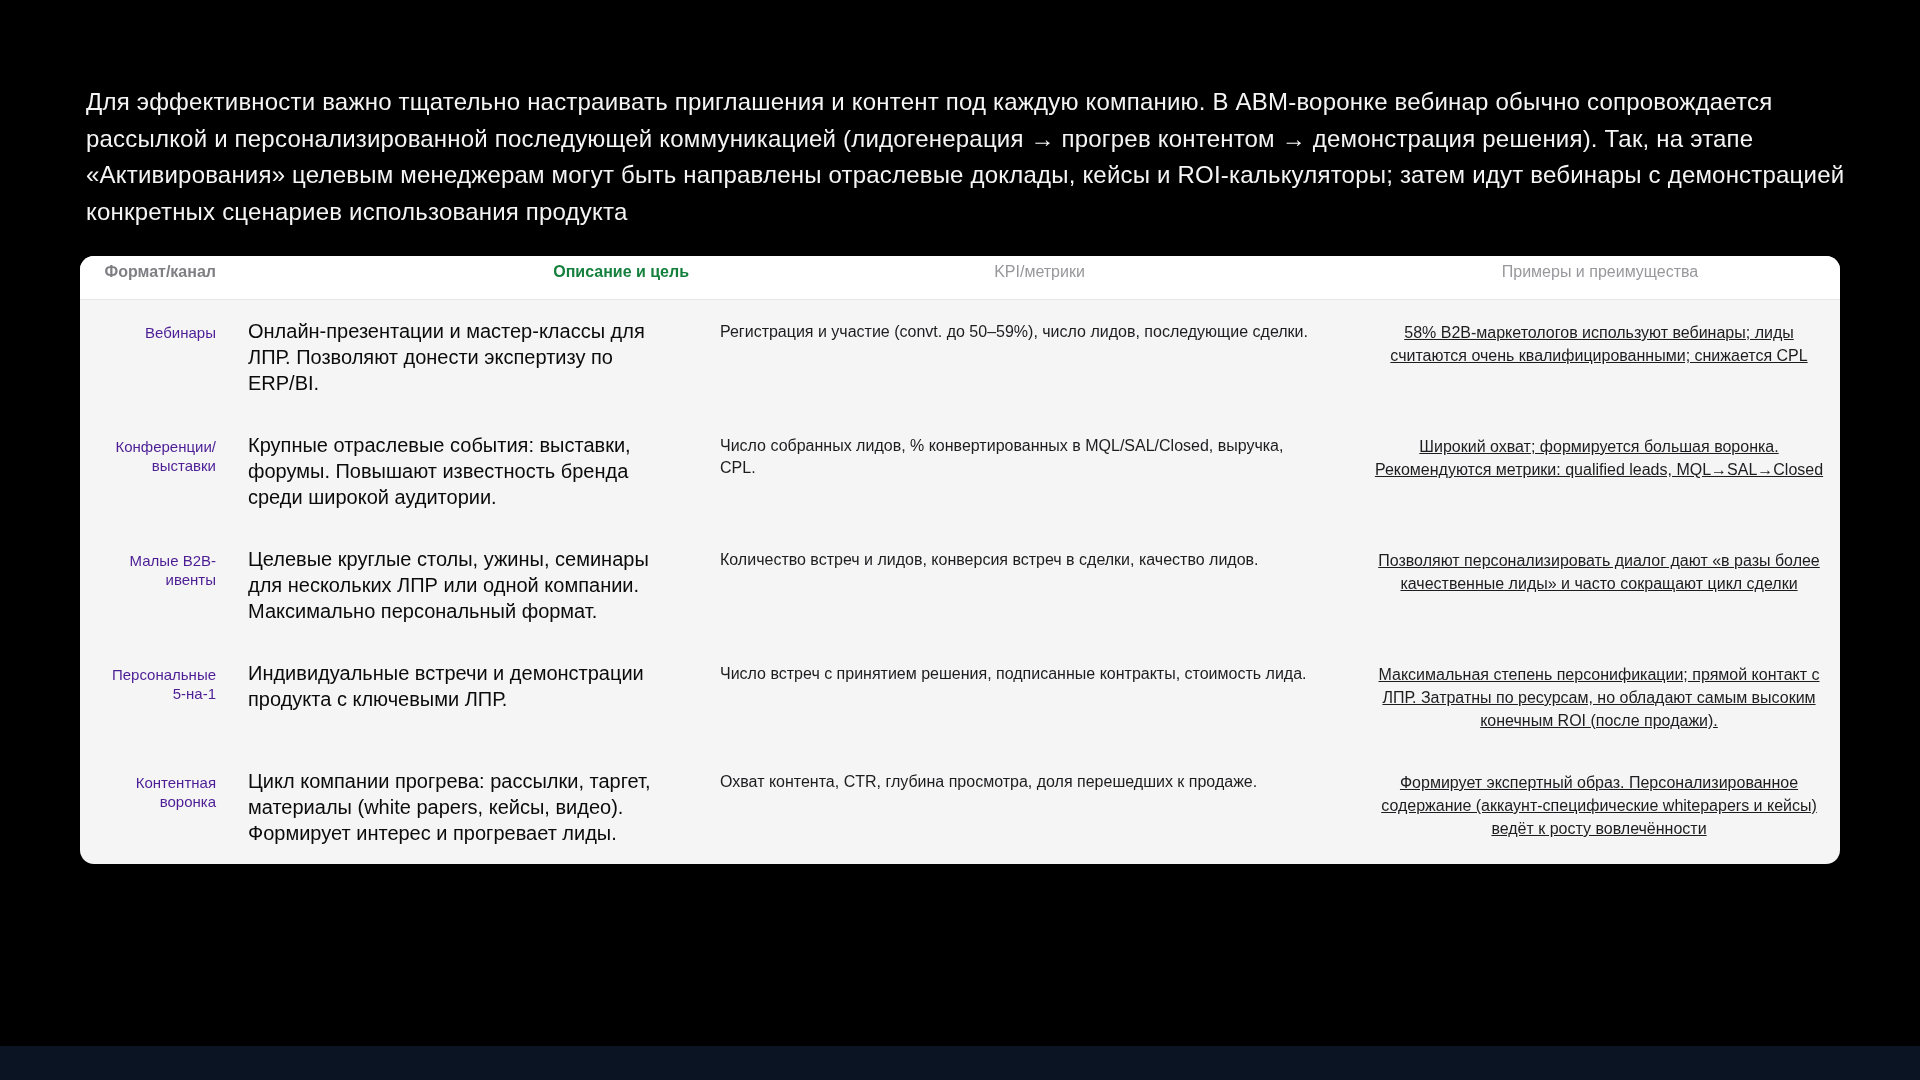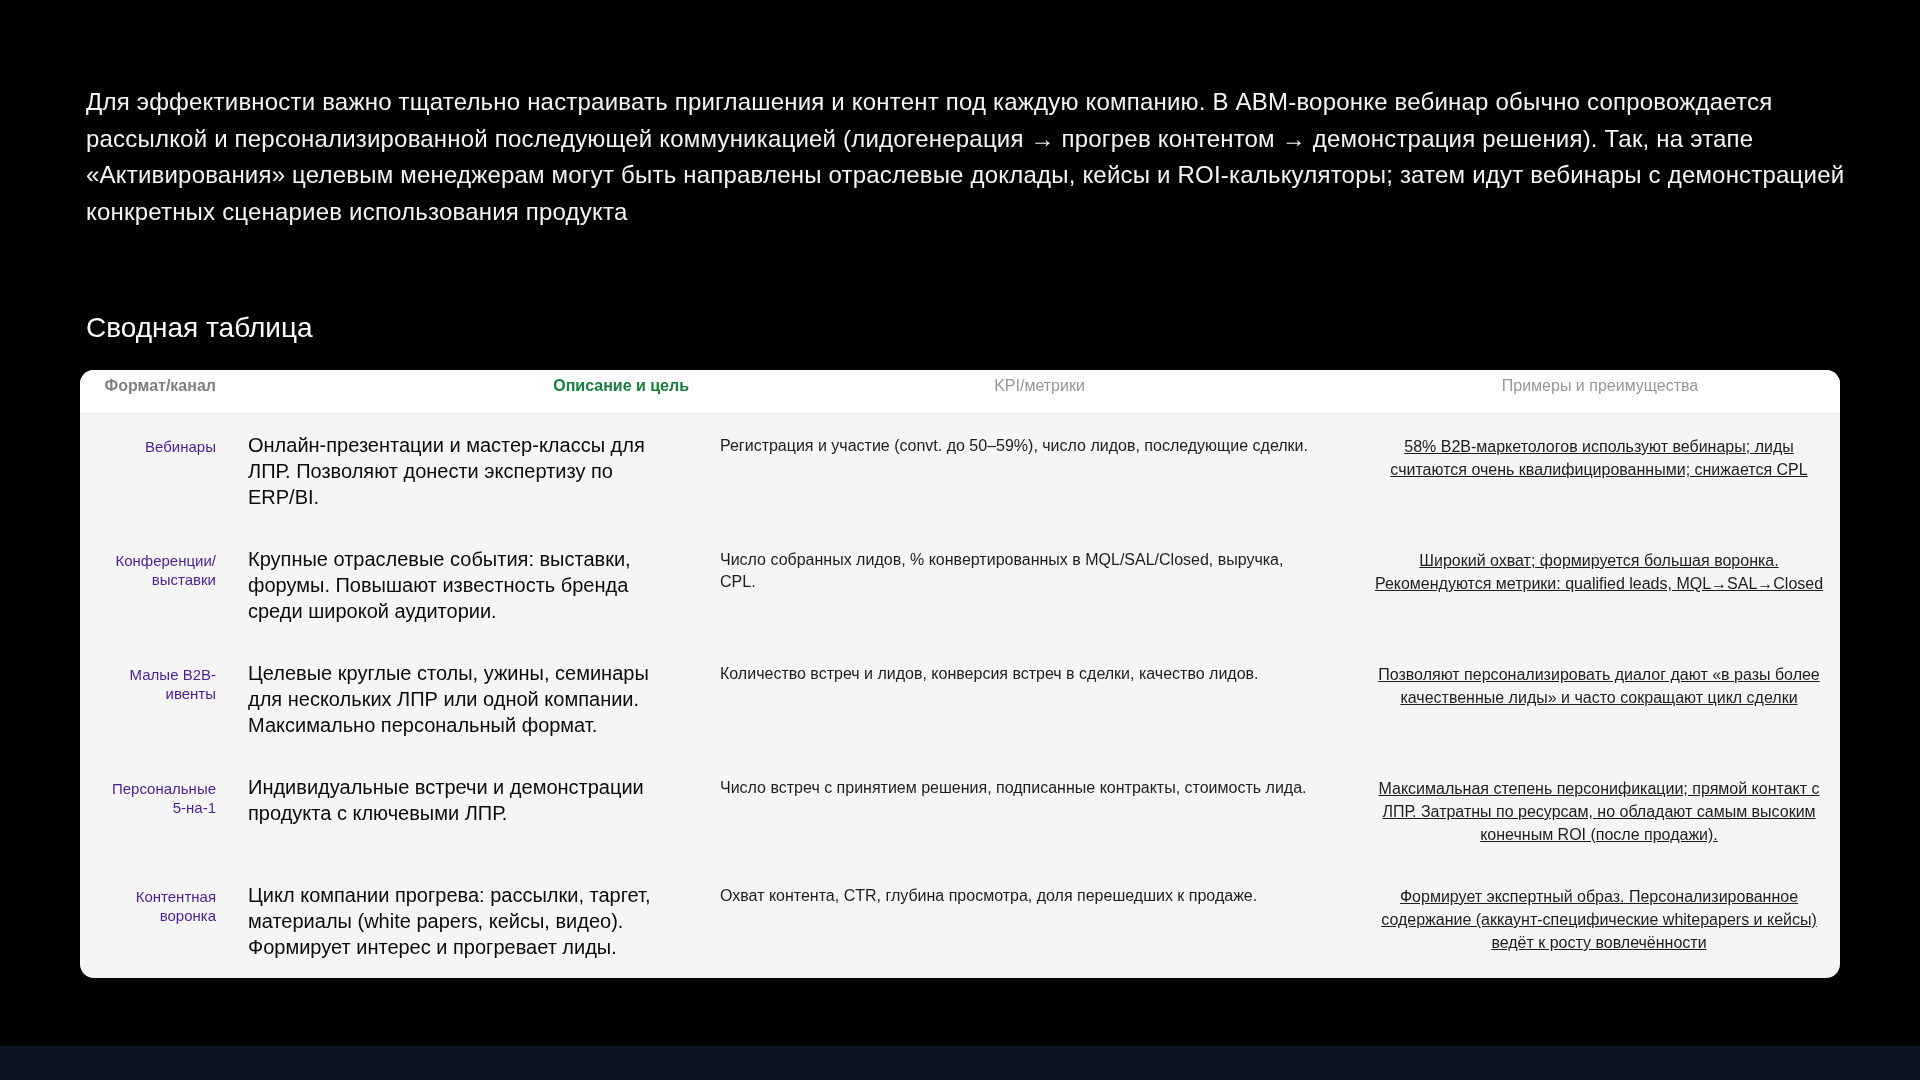--- a/index.html
+++ b/index.html
@@ -92,21 +92,20 @@
     background: #0a1422;
   }
 </style>
 </head>
 <body style="background: rgb(0, 0, 0);">
 
 <div class="content">
 
   <p class="intro">Для эффективности важно тщательно настраивать приглашения и контент под каждую компанию. В ABM-воронке вебинар обычно сопровождается рассылкой и персонализированной последующей коммуникацией (лидогенерация → прогрев контентом → демонстрация решения). Так, на этапе «Активирования» целевым менеджерам могут быть направлены отраслевые доклады, кейсы и ROI-калькуляторы; затем идут вебинары с демонстрацией конкретных сценариев использования продукта</p>
 
-  <h2 class="section-title">Сводная таблица</h2>
 
   <div class="card">
     <table class="summary">
       <colgroup>
         <col style="width:140px">
         <col style="width:470px">
         <col style="width:670px">
         <col style="width:480px">
       </colgroup>
       <thead>

